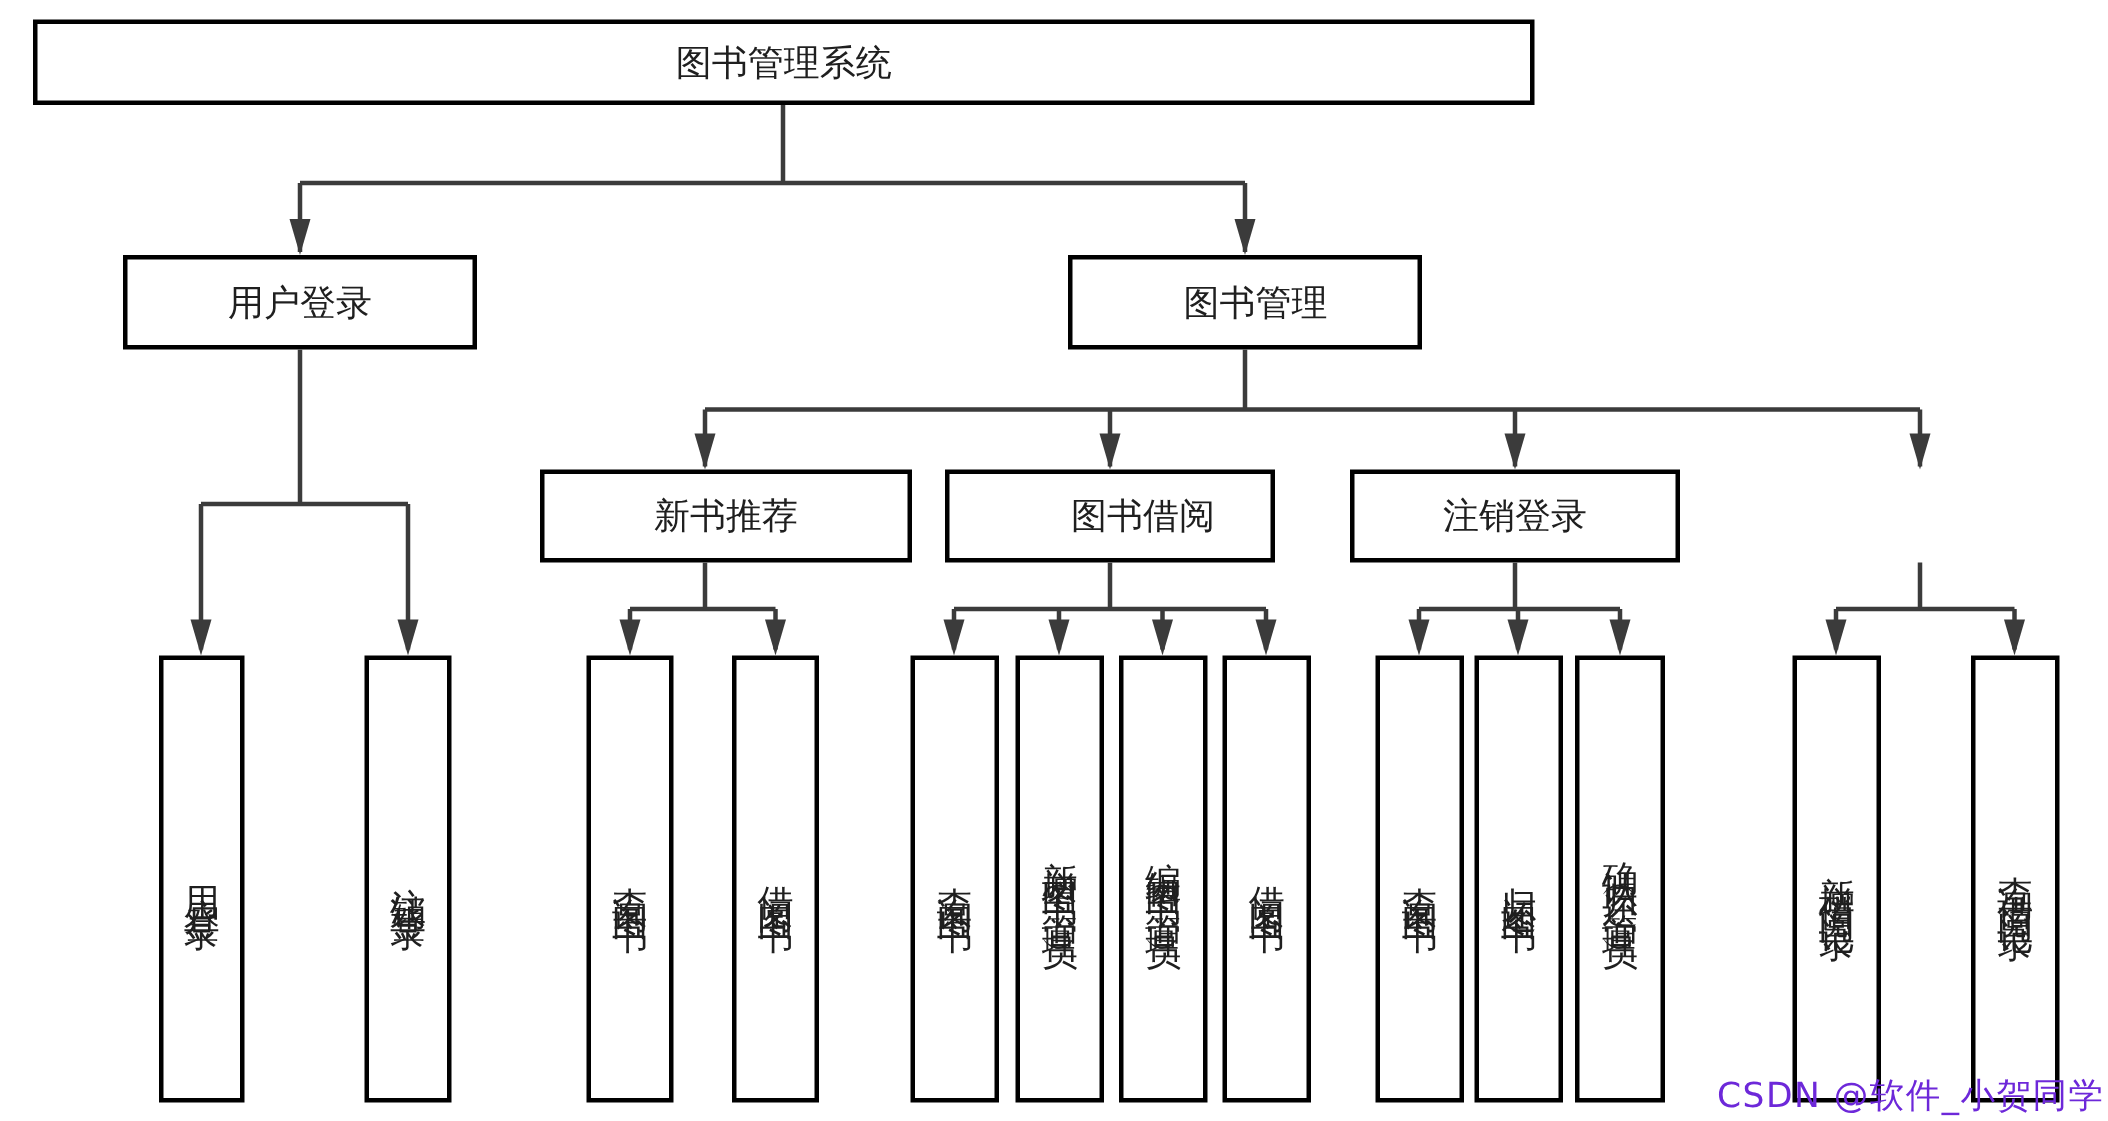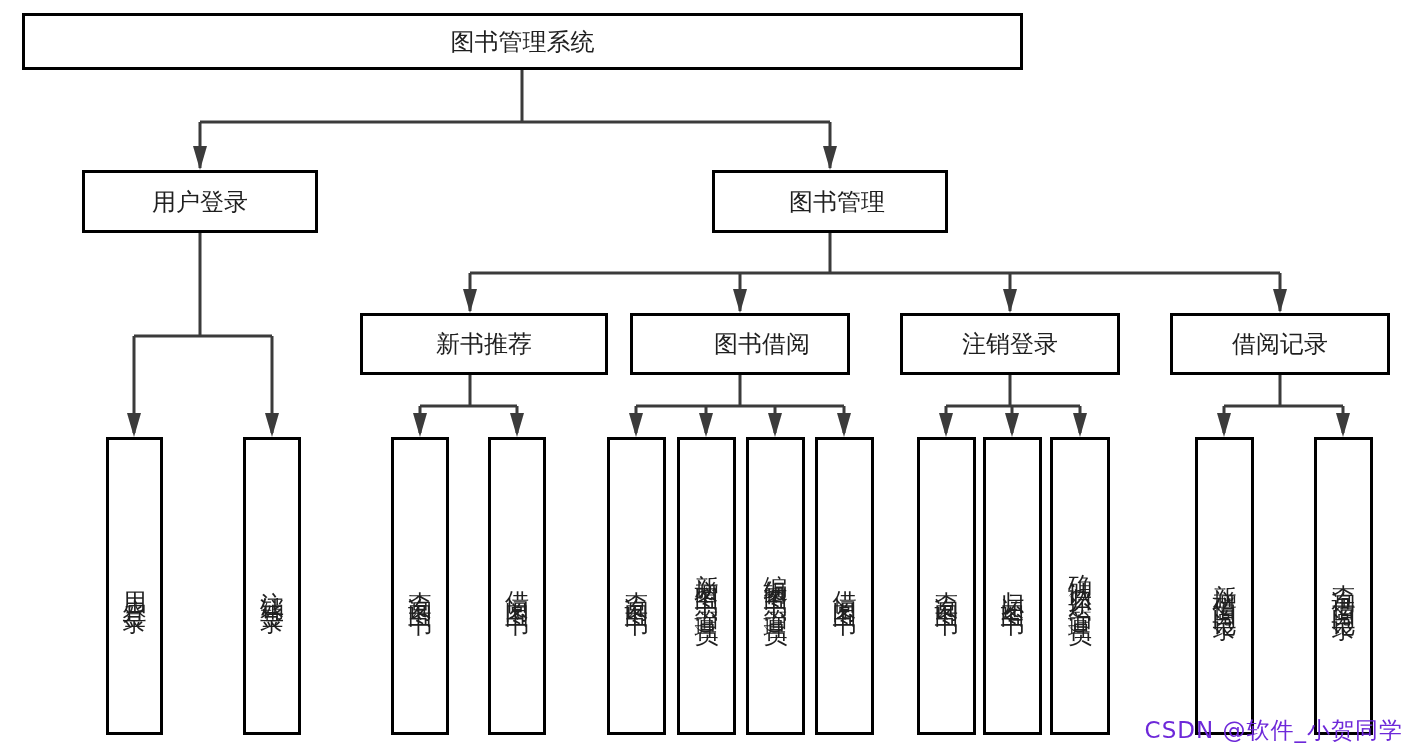--- a/index.html
+++ b/index.html
@@ -86,21 +86,20 @@
   </svg>
 
   <div class="box hbox" style="left:22px; top:13px; width:1001px; height:57px;">图书管理系统</div>
 
   <div class="box hbox" style="left:82px; top:170px; width:236px; height:63px;">用户登录</div>
   <div class="box hbox" style="left:712px; top:170px; width:236px; height:63px;padding-left:14px;">图书管理</div>
 
   <div class="box hbox" style="left:360px; top:313px; width:248px; height:62px;">新书推荐</div>
   <div class="box hbox" style="left:630px; top:313px; width:220px; height:62px;padding-left:44px;">图书借阅</div>
   <div class="box hbox" style="left:900px; top:313px; width:220px; height:62px;">注销登录</div>
-  <div class="box hbox" style="left:1170px; top:313px; width:220px; height:62px;">借阅记录</div>
 
   <div class="box vbox" style="left:106px; top:437px; width:57px; height:298px;">
     <span class="vtext">用户登录</span>
     </div>
   <div class="box vbox" style="left:243px; top:437px; width:58px; height:298px;">
     <span class="vtext">注销登录</span>
     </div>
 
   <div class="box vbox" style="left:391px; top:437px; width:58px; height:298px;">
     <span class="vtext">查询图书</span>

